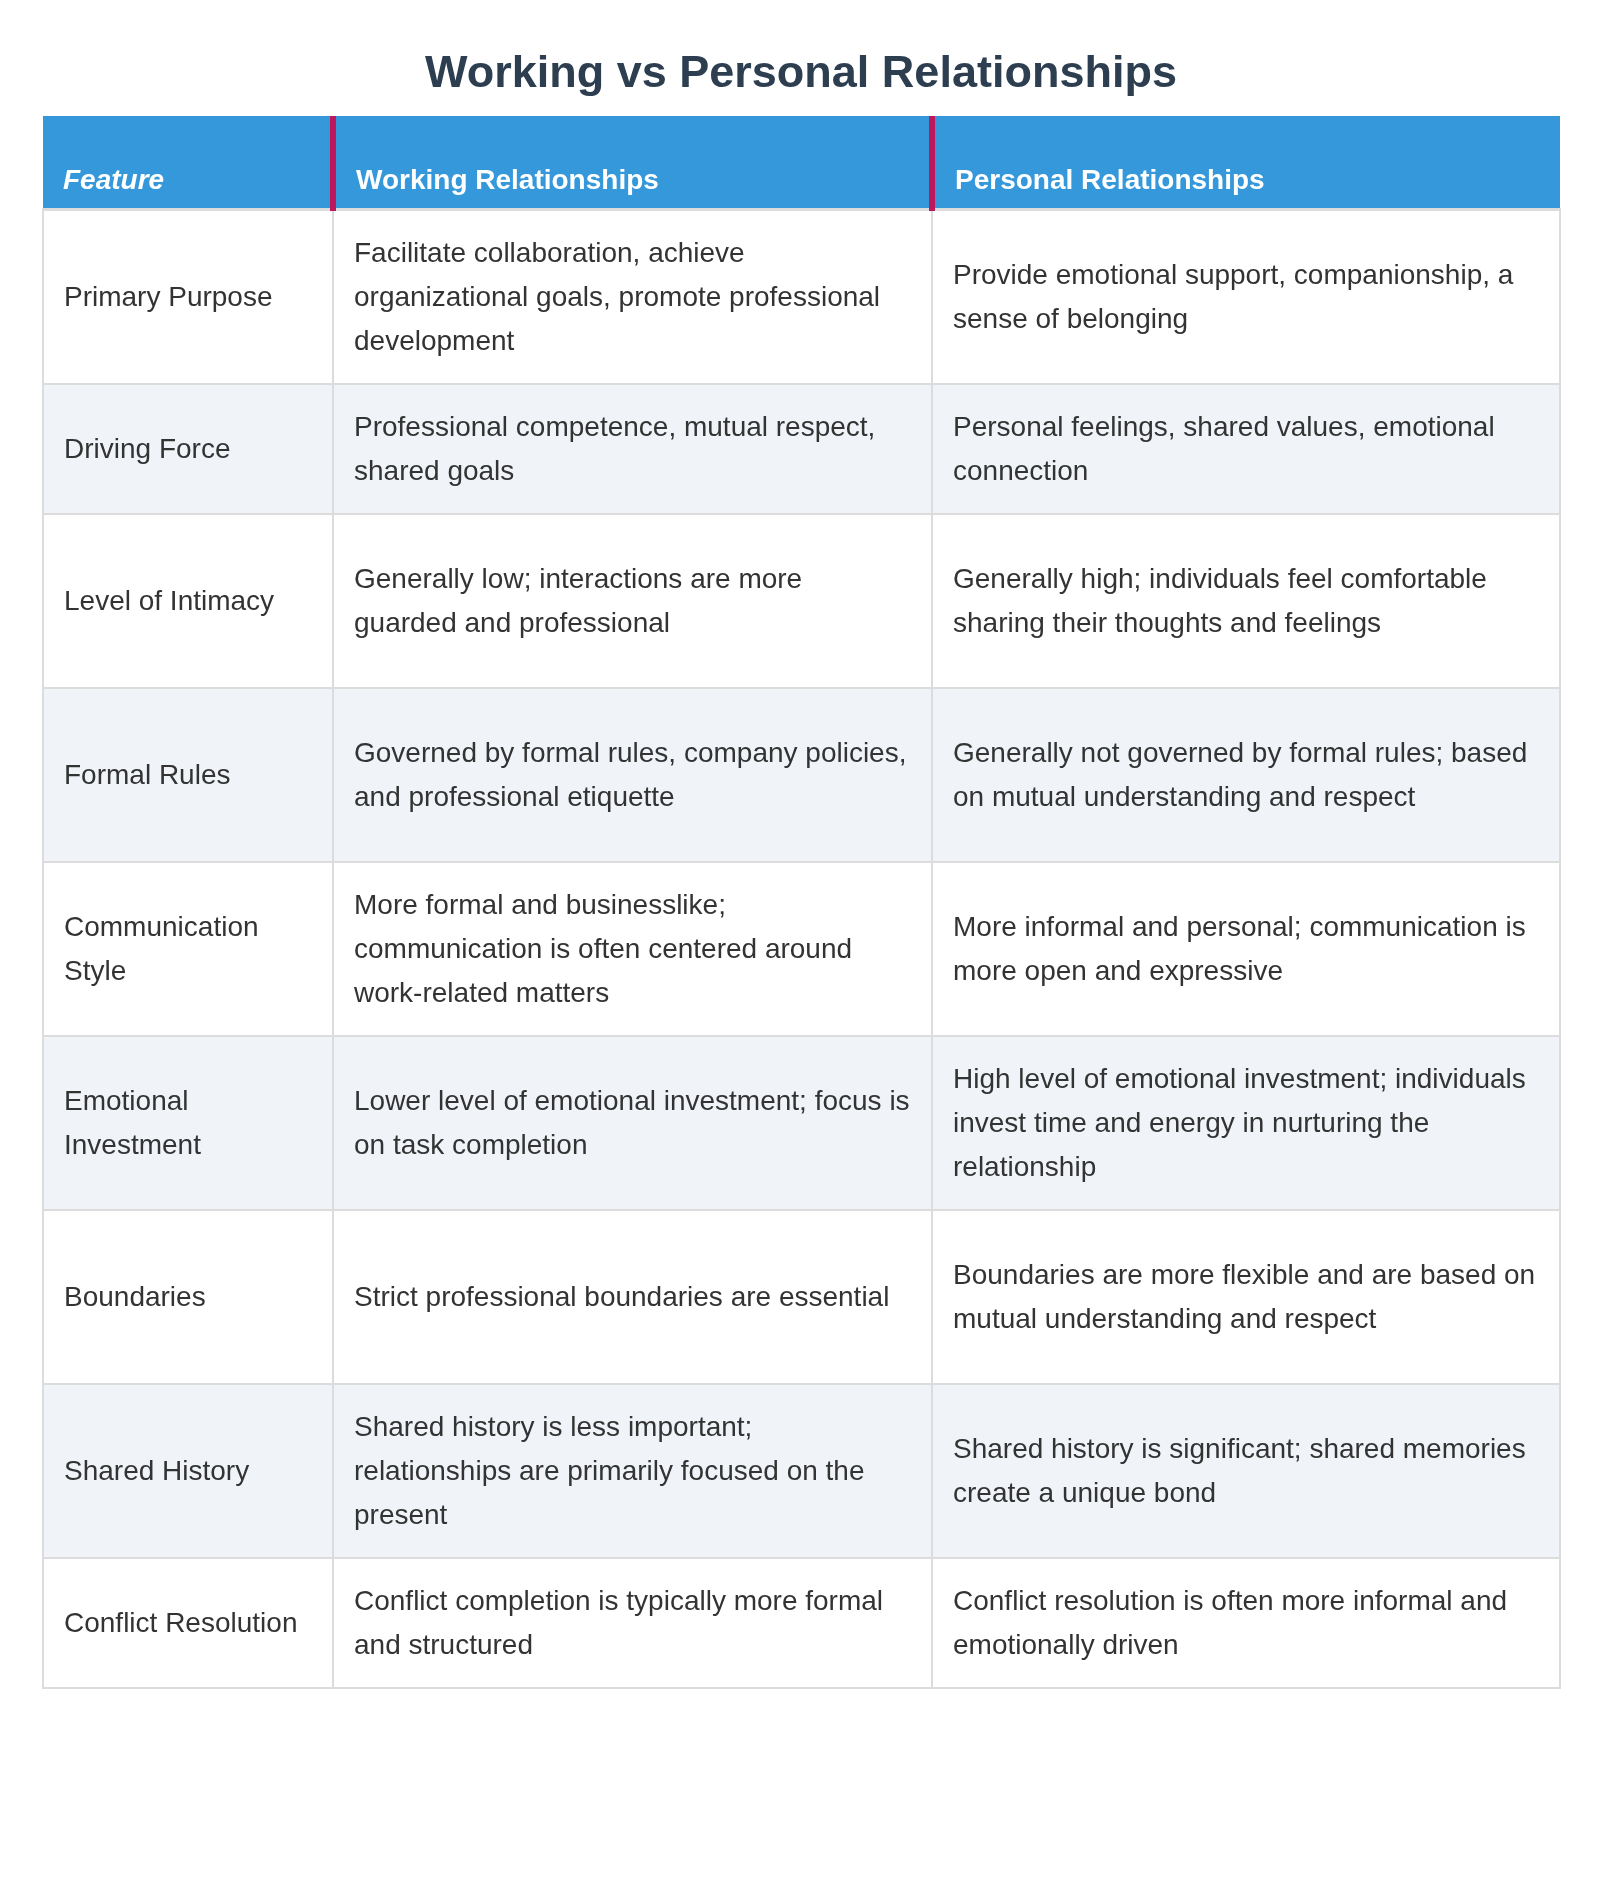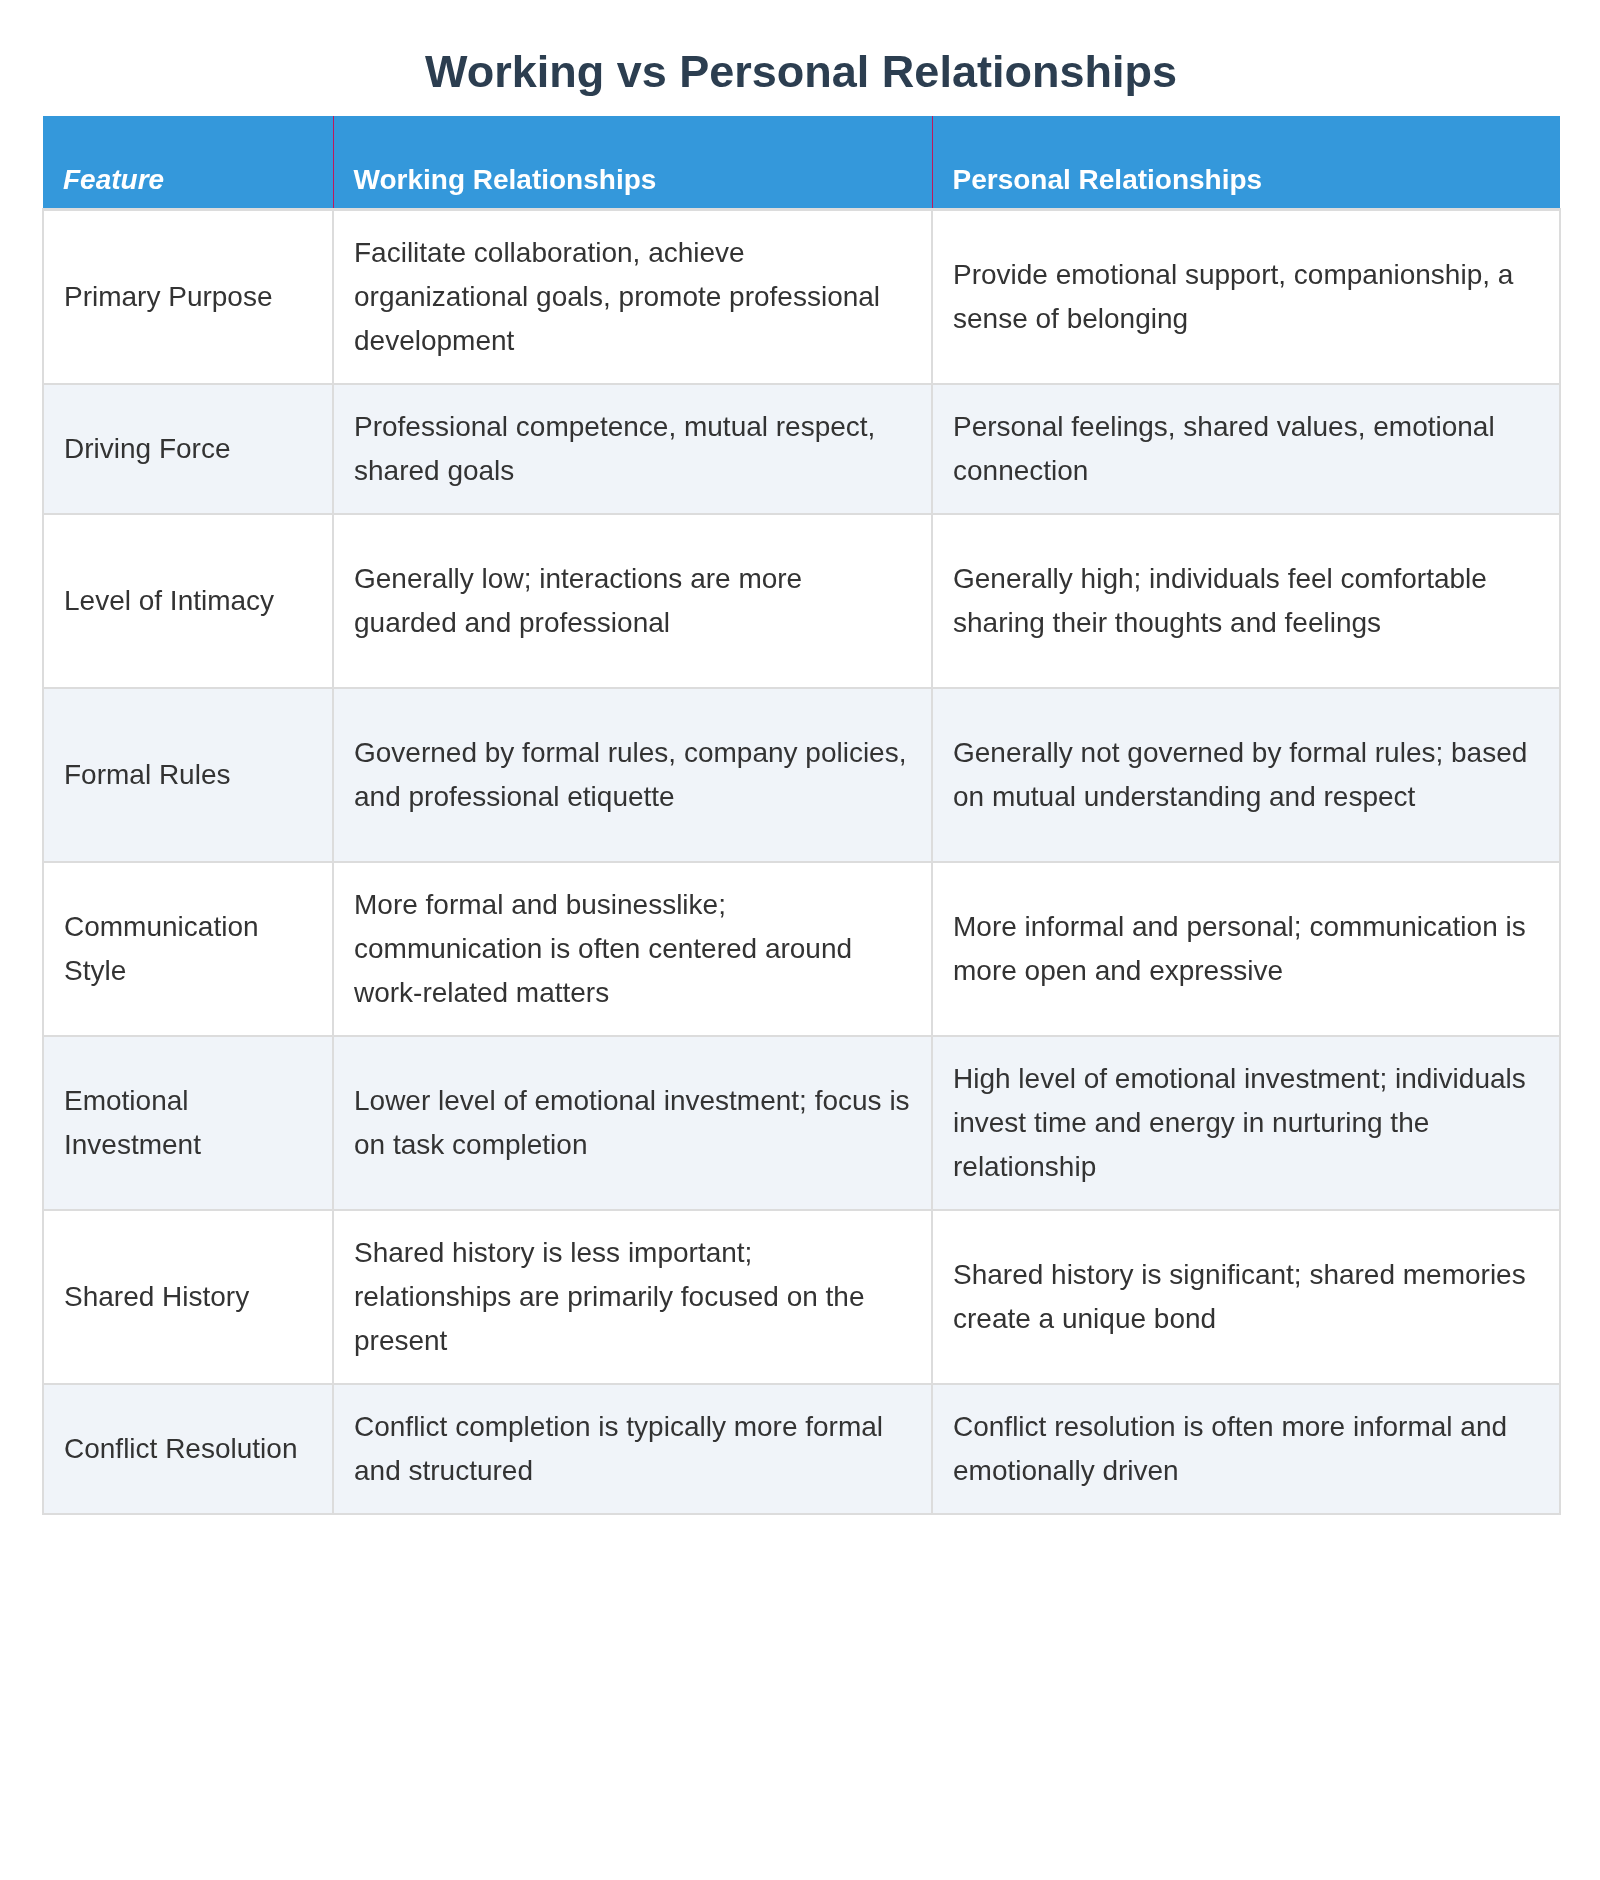--- a/index.html
+++ b/index.html
@@ -1,19 +1,19 @@
 <!DOCTYPE html>
 <html><head>
 <meta charset="utf-8">
 <style>
   html, body { margin: 0; padding: 0; background: #ffffff; }
   body { width: 1600px; height: 1880px; position: relative; overflow: hidden; font-family: "Liberation Sans", sans-serif; }
   .title { position: absolute; left: 1px; top: 44px; width: 1600px; text-align: center; font-size: 45px; font-weight: bold; color: #2c3e50; margin: 0; line-height: 56px; }
   .tbl { position: absolute; left: 42px; top: 116px; width: 1517px; border-collapse: collapse; table-layout: fixed; }
-  .tbl th { background: #3498db; color: #ffffff; font-size: 28px; font-weight: bold; text-align: left; padding: 0 20px 12px 20px; height: 80px; vertical-align: bottom; border-left: 1px solid #be185d; border-bottom: 3px solid #dcdcdc; }
+  .tbl th { background: #3498db; color: #ffffff; font-size: 28px; font-weight: bold; text-align: left; padding: 0 20px 12px 20px; height: 80px; vertical-align: bottom; border-left: 6px solid #be185d; border-bottom: 3px solid #dcdcdc; }
   .tbl th:first-child { border-left: none; font-style: italic; }
   .tbl td { color: #333333; font-size: 28px; line-height: 44px; padding: 0 20px; vertical-align: middle; border: 2px solid #dcdcdc; }
   .tbl tr.r3 td { height: 172px; }
   .tbl tr.r2 td { height: 128px; }
   .tbl tbody tr:nth-child(even) td { background: #f0f4f9; }
   .tbl tbody tr:nth-child(odd) td { background: #ffffff; }
   col.c1 { width: 290px; }
   col.c2 { width: 599px; }
   col.c3 { width: 628px; }
 </style>
@@ -60,20 +60,25 @@
       <td>Communication Style</td>
       <td>More formal and businesslike; communication is often centered around work-related matters</td>
       <td>More informal and personal; communication is more open and expressive</td>
     </tr>
     <tr class="r3">
       <td>Emotional Investment</td>
       <td>Lower level of emotional investment; focus is on task completion</td>
       <td>High level of emotional investment; individuals invest time and energy in nurturing the relationship</td>
     </tr>
     <tr class="r3">
+      <td>Boundaries</td>
+      <td>Strict professional boundaries are essential</td>
+      <td>Boundaries are more flexible and are based on mutual understanding and respect</td>
+    </tr>
+    <tr class="r3">
       <td>Shared History</td>
       <td>Shared history is less important; relationships are primarily focused on the present</td>
       <td>Shared history is significant; shared memories create a unique bond</td>
     </tr>
     <tr class="r2">
       <td>Conflict Resolution</td>
       <td>Conflict completion is typically more formal and structured</td>
       <td>Conflict resolution is often more informal and emotionally driven</td>
     </tr>
   </tbody>

